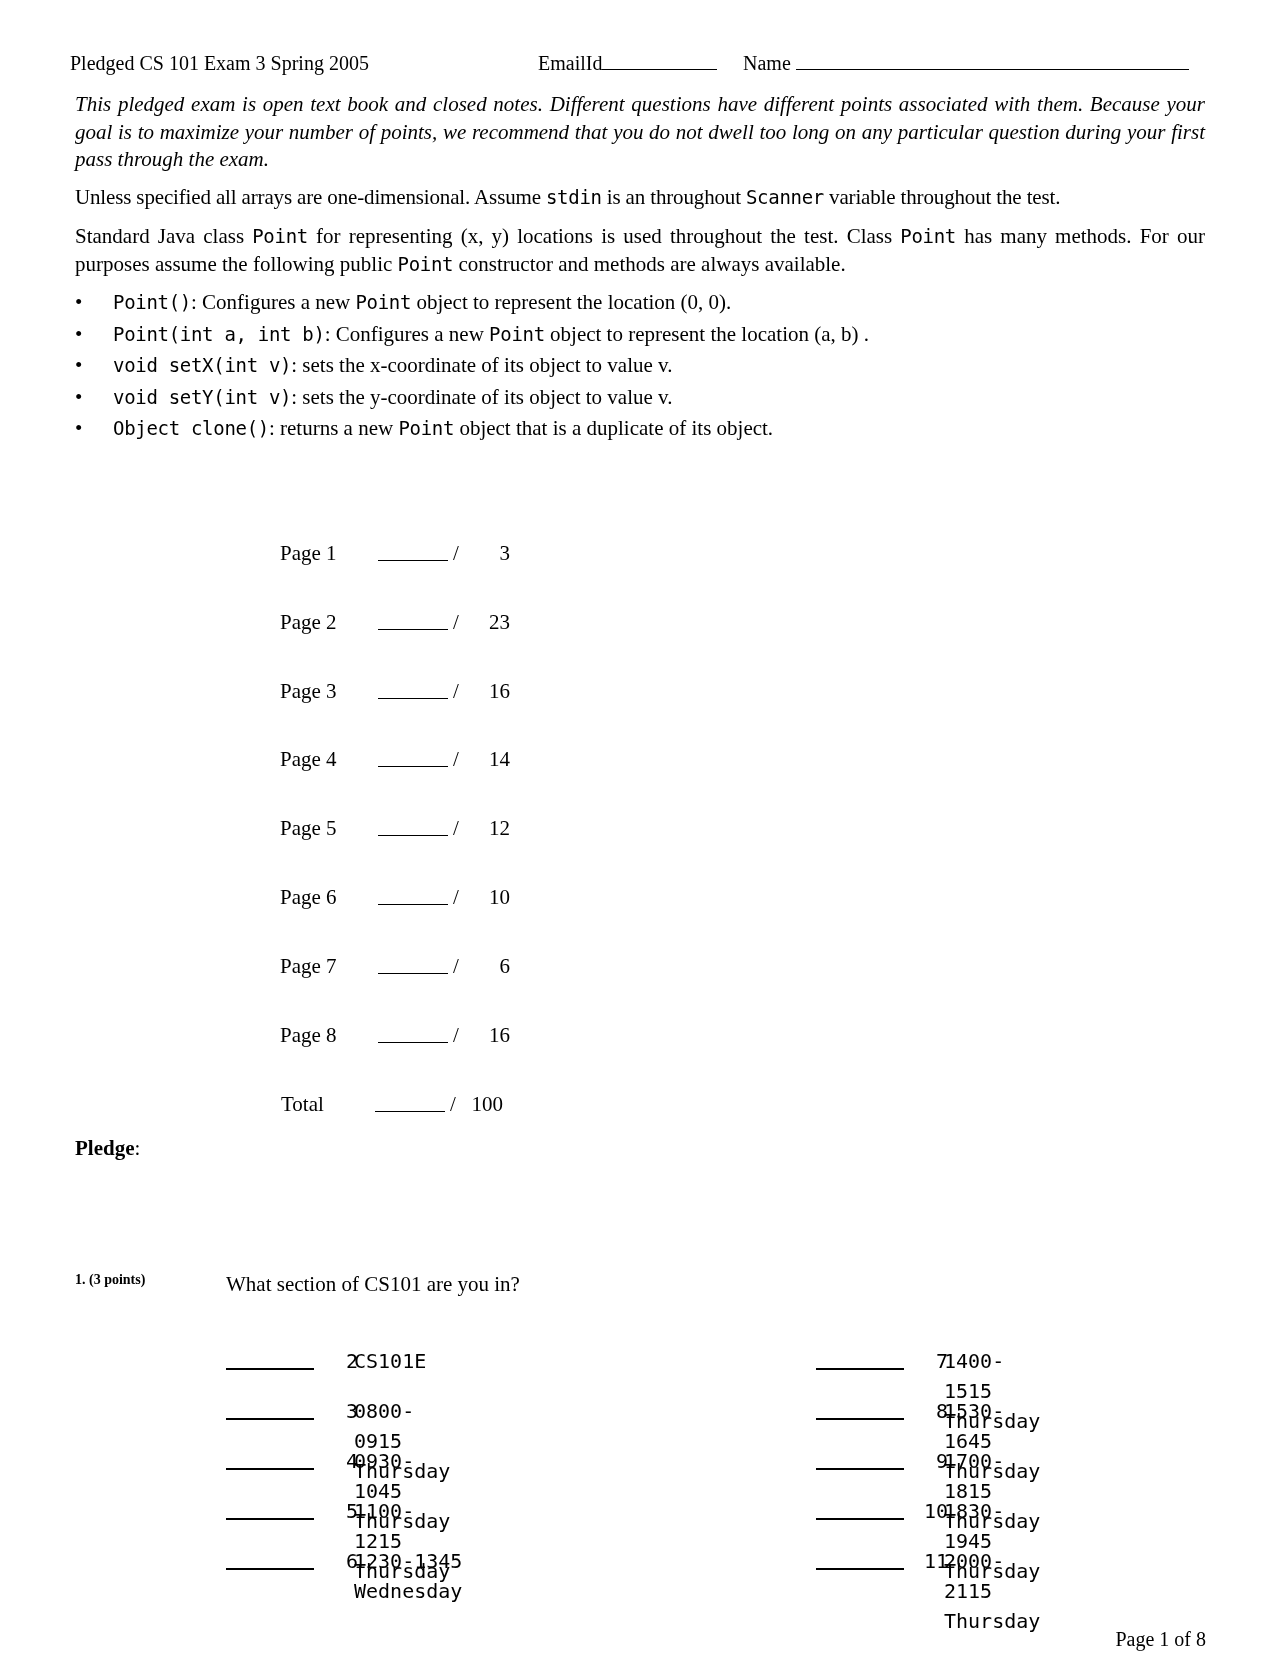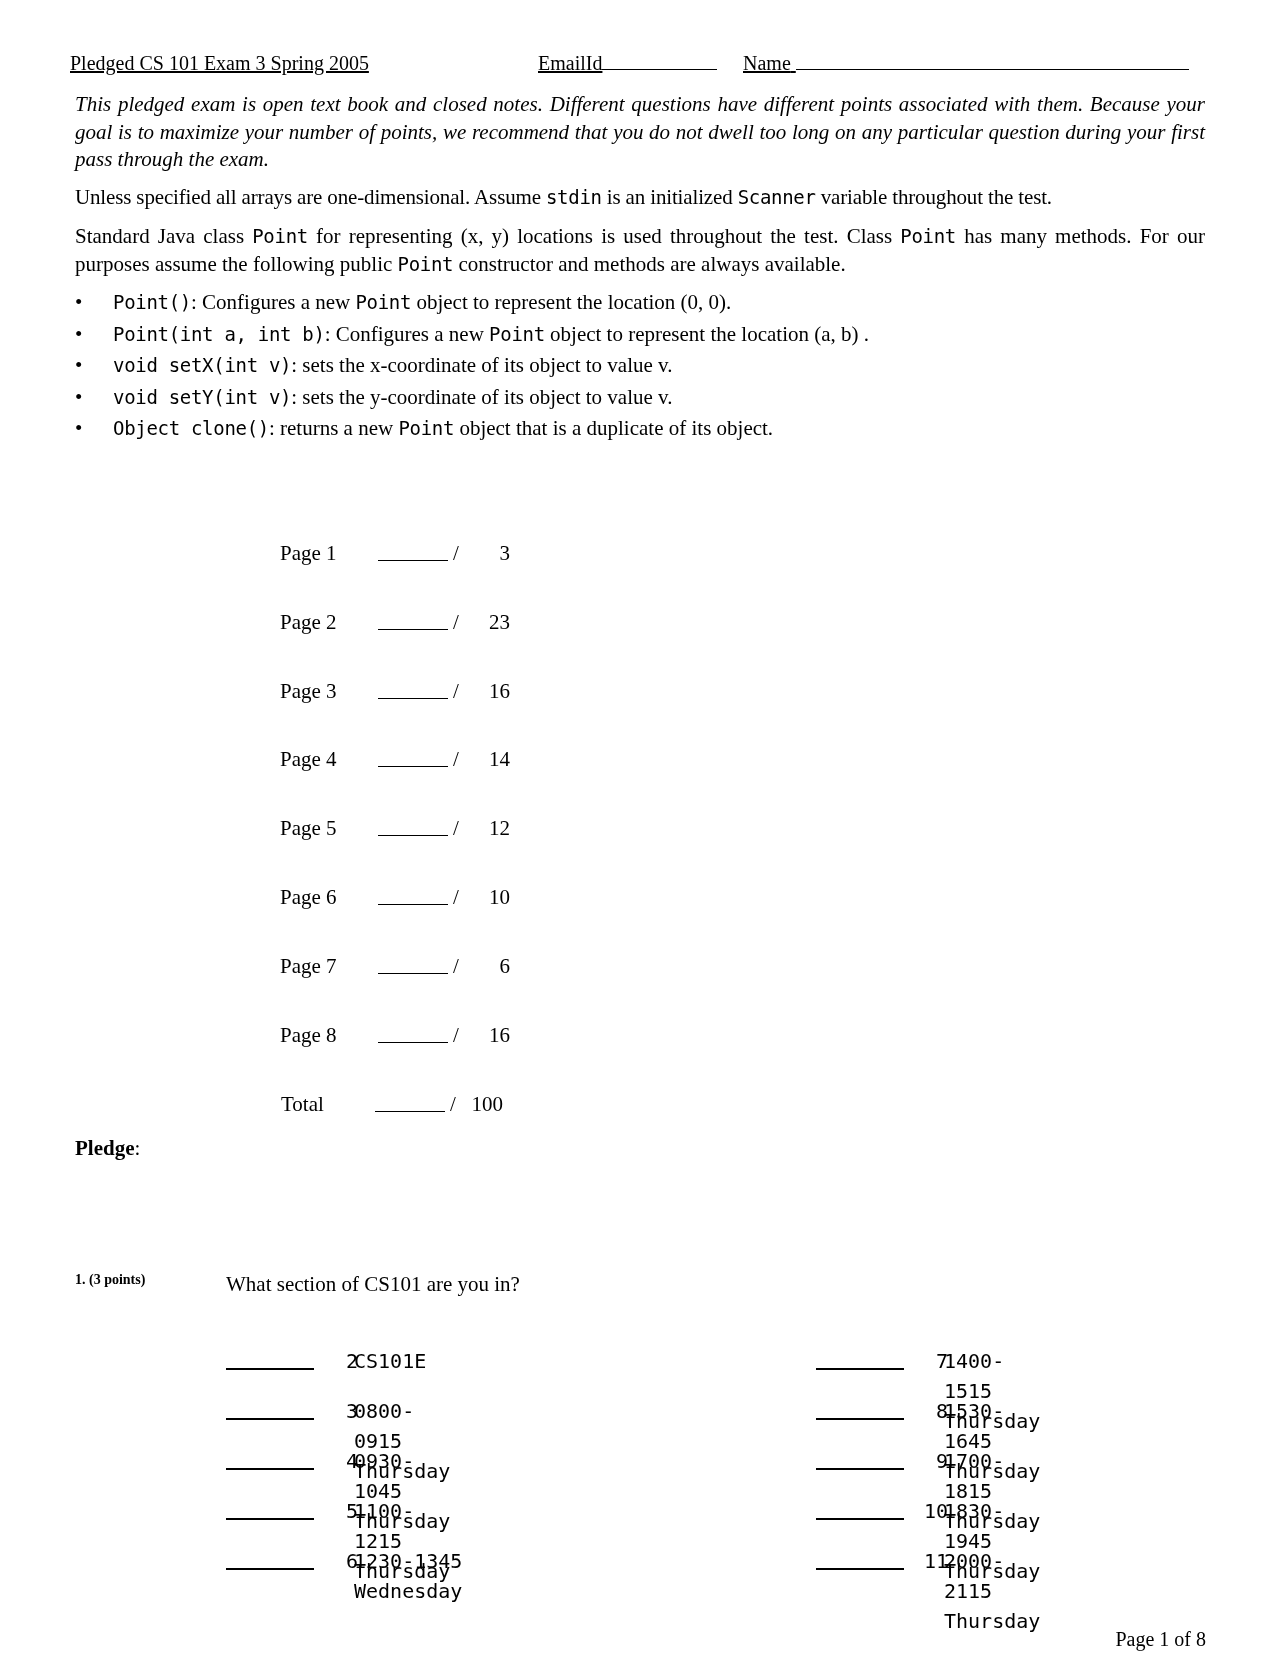--- a/index.html
+++ b/index.html
@@ -1,20 +1,20 @@
 <!DOCTYPE html>
 <html><head>
   <meta charset="utf-8">
   <style>
     html, body { margin: 0; padding: 0; background: #ffffff; }
     body {
       width: 1280px; height: 1656px; position: relative; overflow: hidden;
       font-family: "Liberation Serif", "DejaVu Serif", serif; color: #000;
     }
-    .abs { position: absolute; white-space: nowrap; text-decoration: underline; }
+    .abs { position: absolute; white-space: nowrap; }
     .mono { font-family: "DejaVu Sans Mono", "Liberation Mono", monospace; }
     code { font-family: "DejaVu Sans Mono", "Liberation Mono", monospace; font-size: 19px; letter-spacing: -0.3px; }
 
     .hdr { font-size: 20px; top: 52px; }
     .line-blank { display: inline-block; border-bottom: 1.5px solid #000; vertical-align: baseline; height: 14px; }
 
     .para { position: absolute; left: 75px; width: 1130px; font-size: 21px; line-height: 27.5px; text-align: justify; }
     .para.tight { letter-spacing: -0.15px; }
 
     .bullets { position: absolute; left: 75px; top: 281px; margin: 0; padding: 0; list-style: none; font-size: 21px; }
@@ -46,21 +46,21 @@
   <span>EmailId</span><span class="line-blank" style="width:115px;"></span>
 </div>
 <div class="abs hdr" style="left:743px;">
   <span>Name</span>
   <span class="line-blank" style="width:393px;"></span>
 </div>
 
 <div class="para" style="top:91px;font-style:italic;">This pledged exam is open text book and closed notes. Different questions have different points associated with them. Because your goal is to maximize your number of points, we recommend that you do not dwell too long on any particular question during your first pass through the exam.</div>
 
 <div class="para tight" style="top:184px;">
-  <span>Unless specified all arrays are one-dimensional. Assume </span><code>stdin</code><span> is an initialized </span><code>Scanner</code><span> variable throughout the test.</span>
+  <span>Unless specified all arrays are one-dimensional. Assume </span><code>stdin</code><span> is an throughout </span><code>Scanner</code><span> variable throughout the test.</span>
 </div>
 
 <div class="para" style="top:223px;">
   <span>Standard Java class </span><code>Point</code><span> for representing (x, y) locations is used throughout the test. Class </span><code>Point</code><span> has many methods. For our purposes assume the following public </span><code>Point</code><span> constructor and methods are always available.</span>
 </div>
 
 <ul class="bullets" id="methods-list">
     <li><span class="bullet-dot">•</span><code>Point()</code><span>: Configures a new </span><code>Point</code><span> object to represent the location (0, 0).</span></li>
     <li><span class="bullet-dot">•</span><code>Point(int a, int b)</code><span>: Configures a new </span><code>Point</code><span> object to represent the location (a, b) .</span></li>
     <li><span class="bullet-dot">•</span><code>void setX(int v)</code><span>: sets the x-coordinate of its object to value v.</span><code></code><span></span></li>

